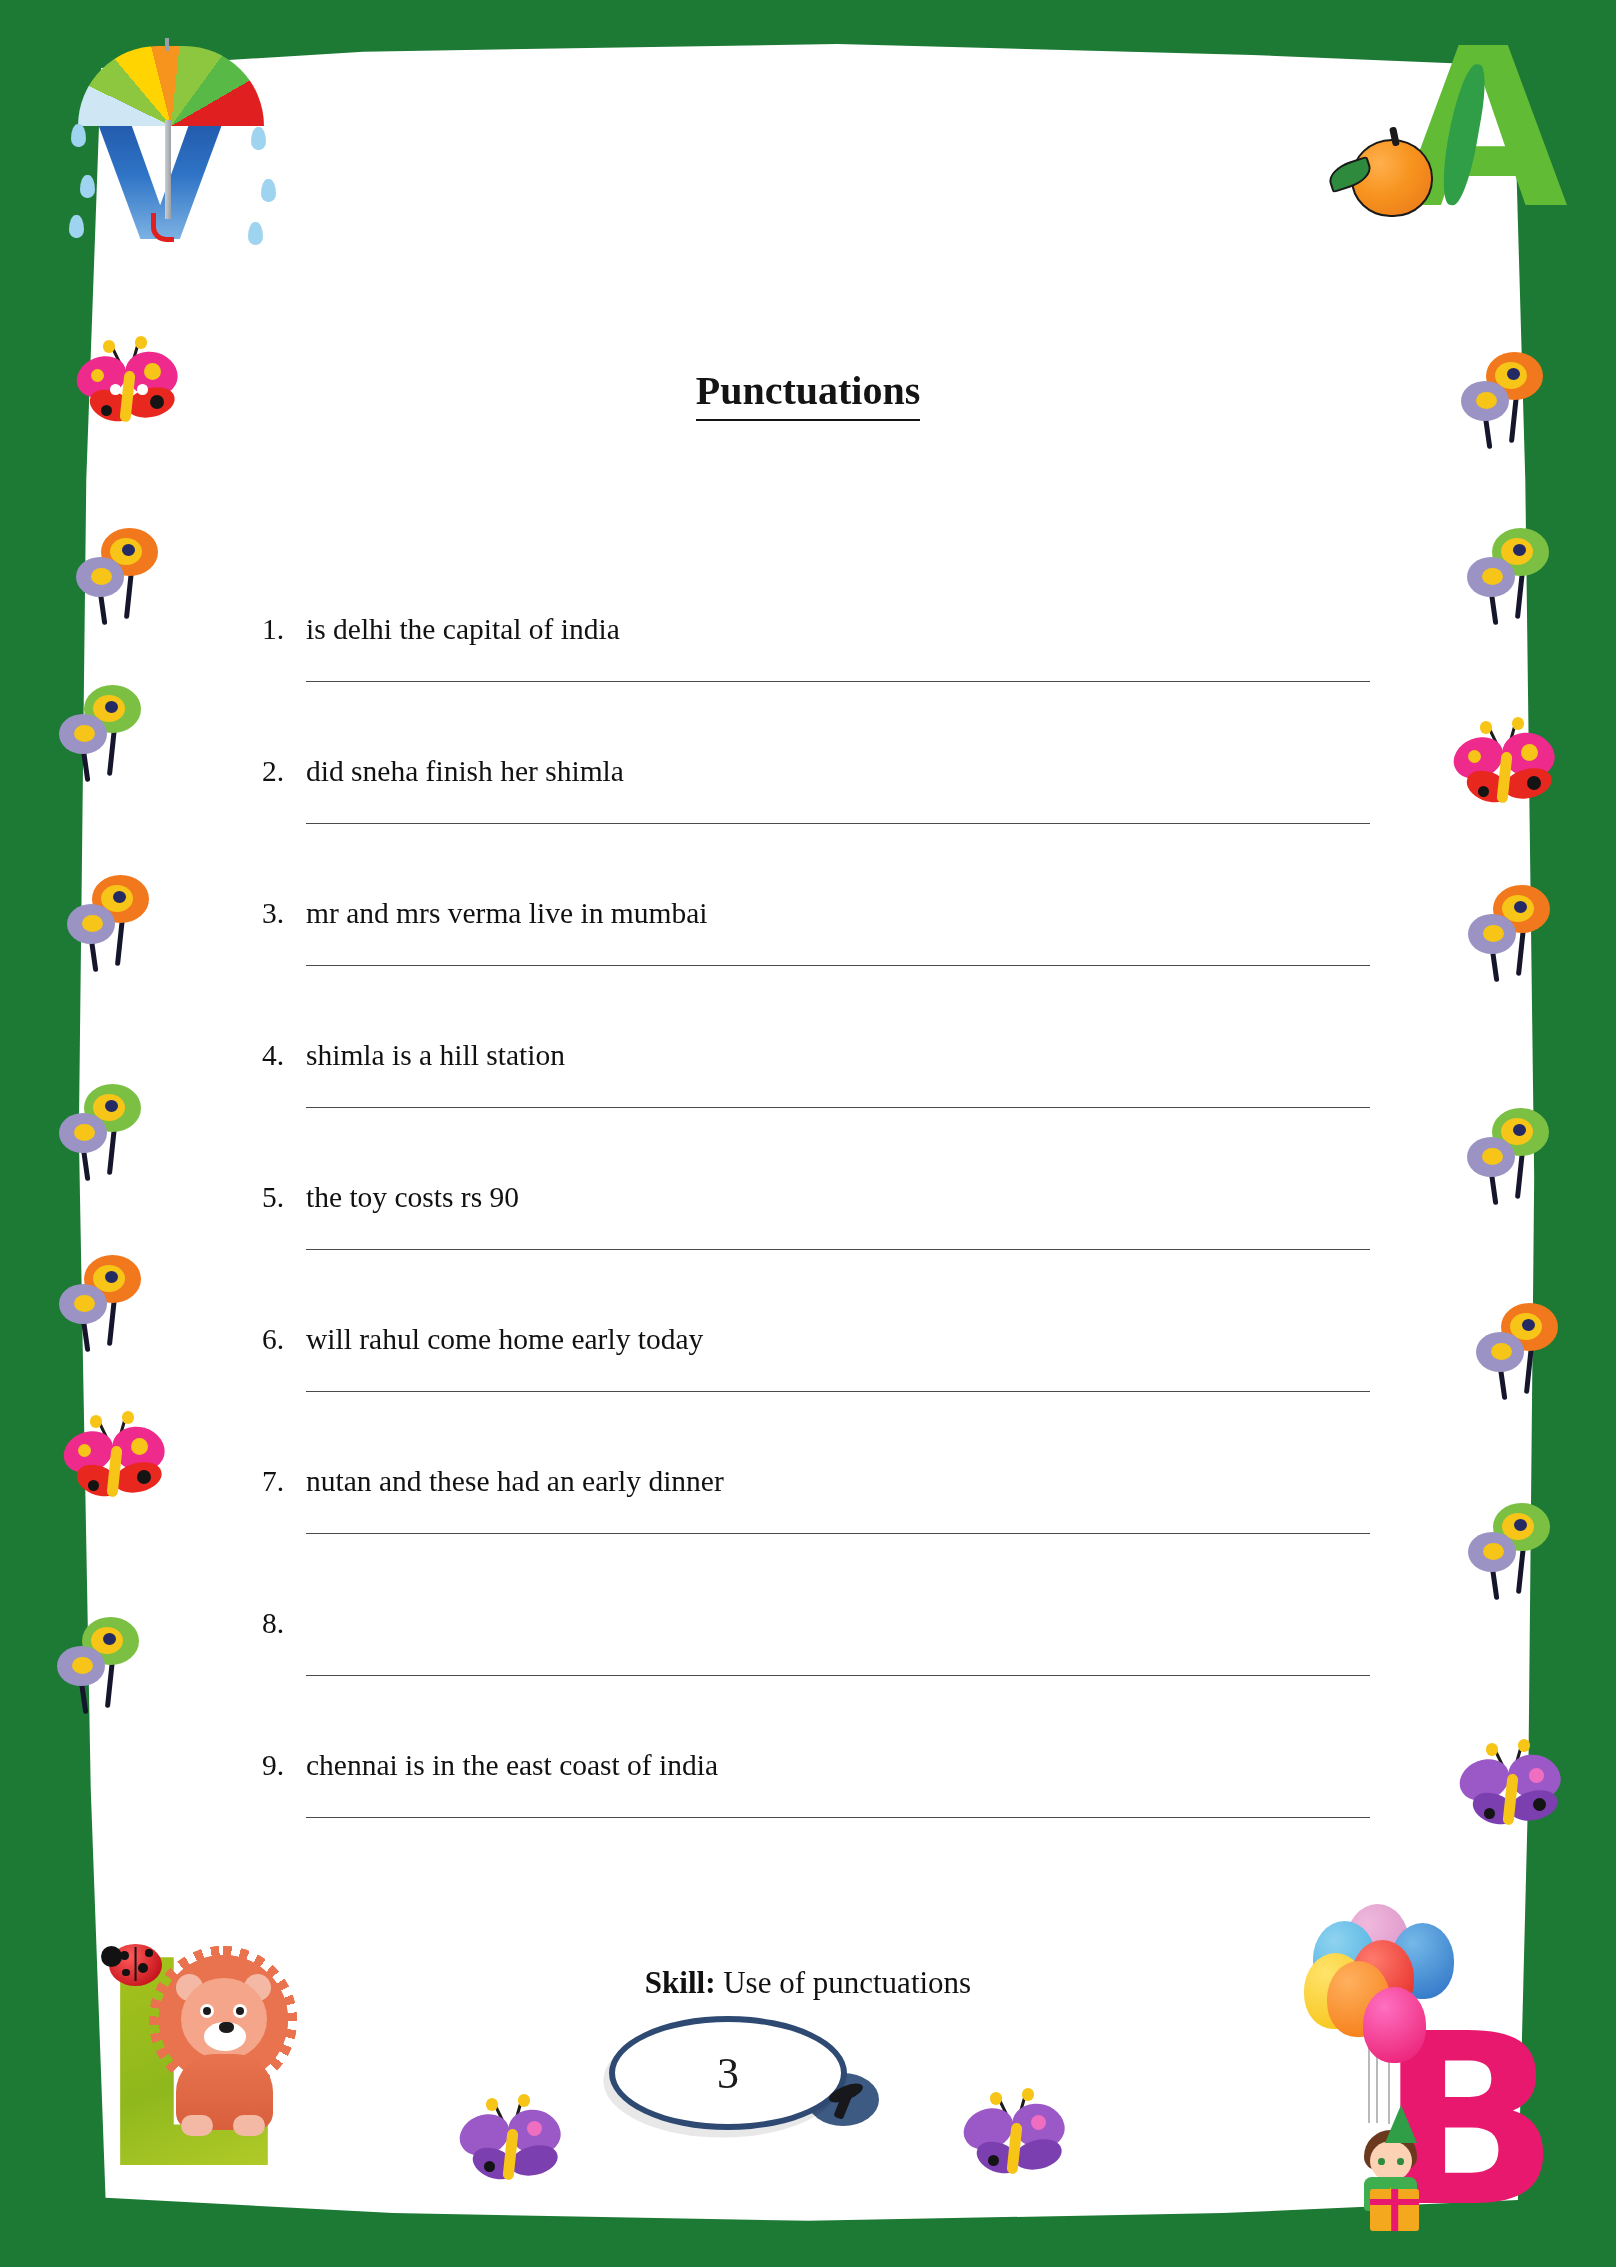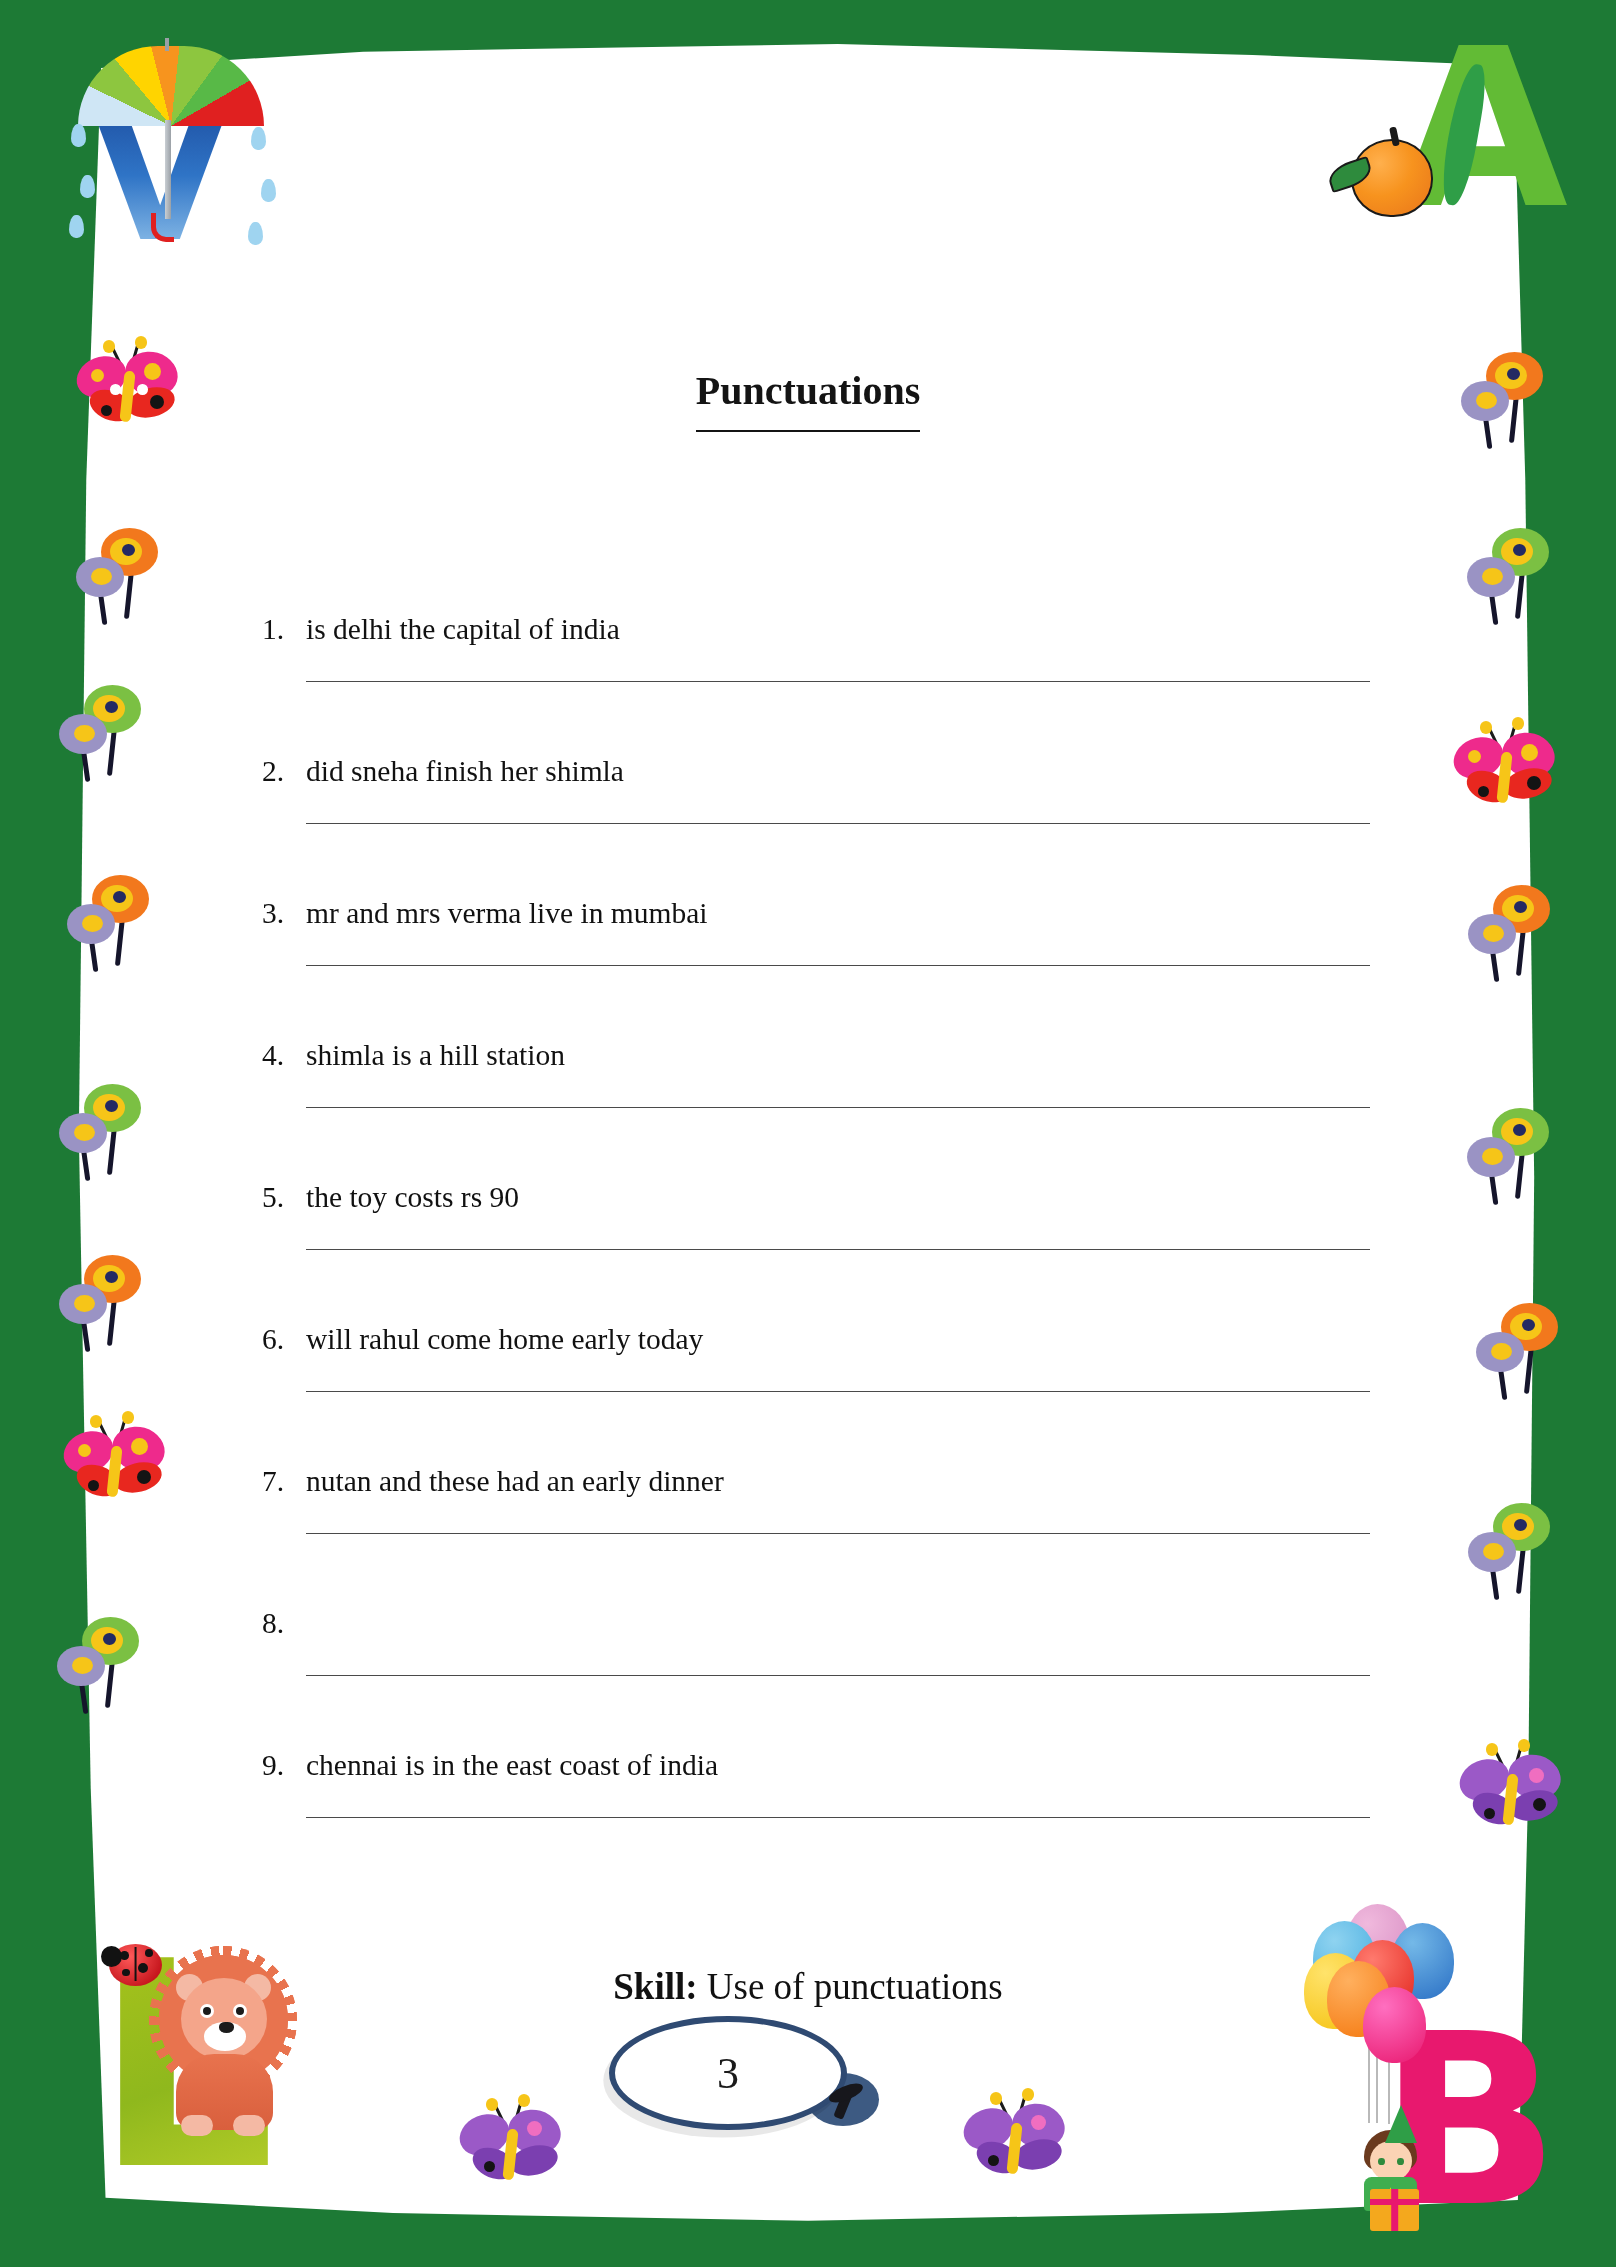--- a/index.html
+++ b/index.html
@@ -101,21 +101,21 @@
     left: 0; top: 323px;
     width: 1482px;
     text-align: center;
     font-family: "Liberation Serif", serif;
     font-weight: bold;
     font-size: 40px;
     color: #141414;
   }
   .topic-title span {
     border-bottom: 2.9px solid #141414;
-    padding-bottom: 17px;
+    padding-bottom: 6px;
   }
 
   .instruction {
     position: absolute;
     left: 195px; top: 433px;
     width: 1075px;
     font-family: "Liberation Serif", serif;
     font-weight: bold;
     font-size: 31px;
     line-height: 1.33;
@@ -144,21 +144,21 @@
     top: 68px;
     border-bottom: 1.9px solid #4a4a4a;
   }
 
   .skill {
     position: absolute;
     left: 0; top: 1921px;
     width: 1482px;
     text-align: center;
     font-family: "Liberation Serif", serif;
-    font-size: 37px;
+    font-size: 31px;
     color: #111;
   }
   .skill b { font-weight: bold; }
 
   
   .page-bubble {
     position: absolute;
     left: 609px; top: 2016px;
     width: 238px; height: 114px;
     z-index: 8;

